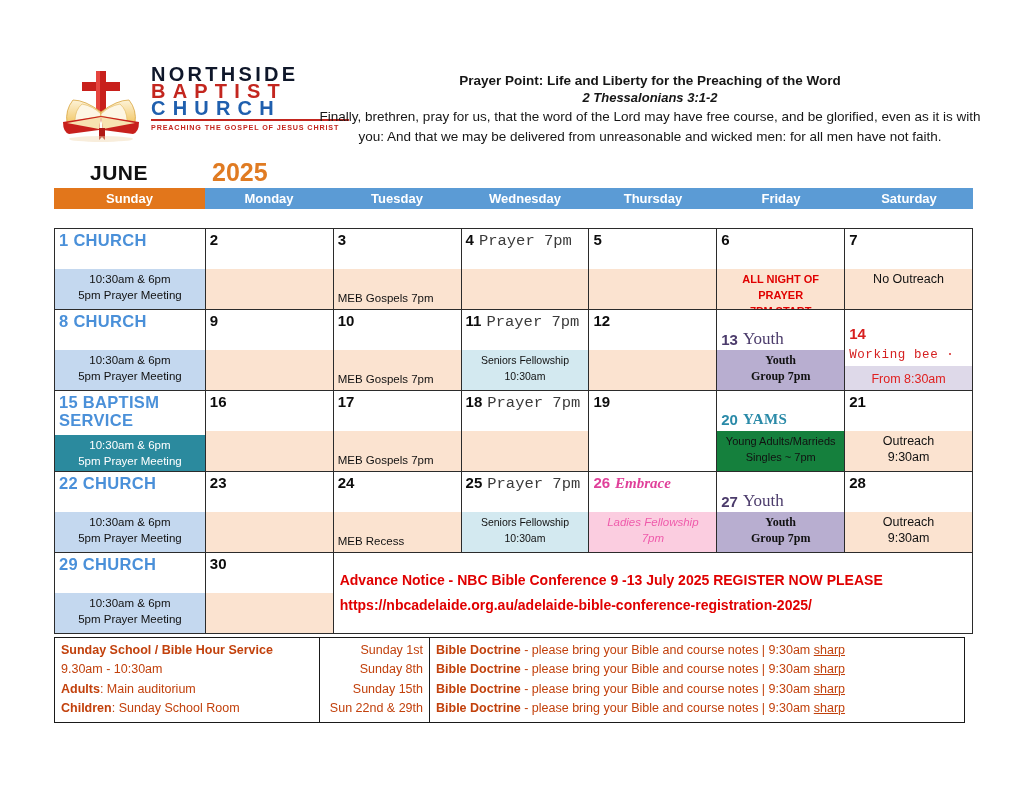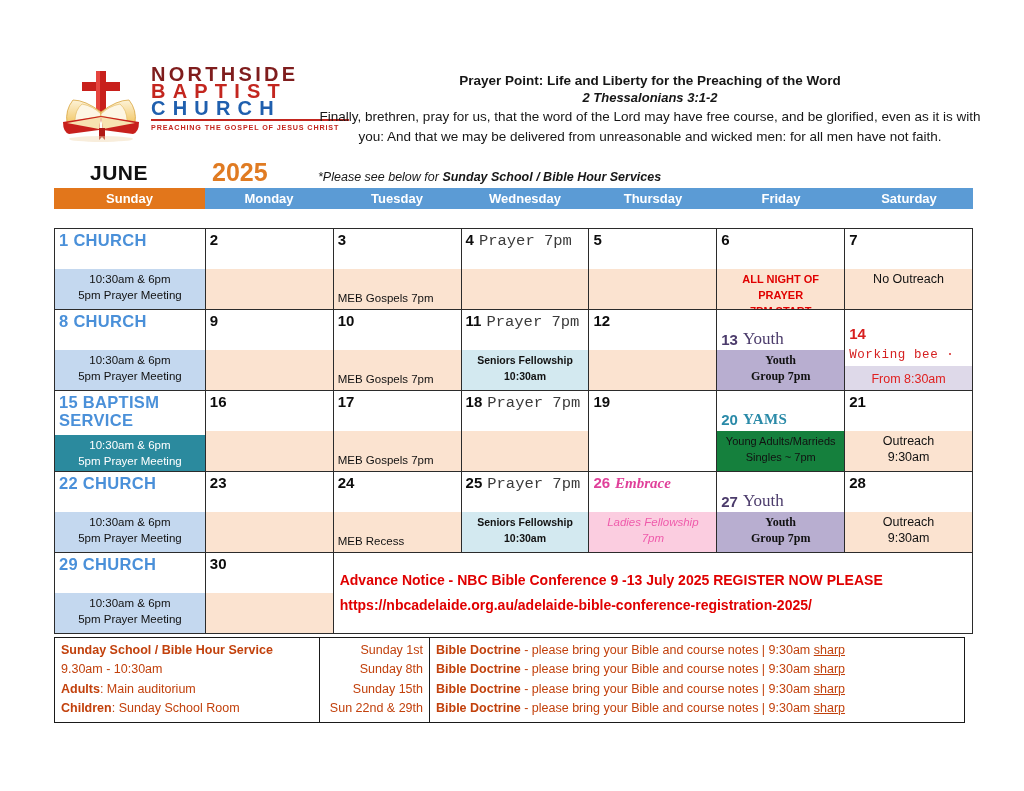--- a/index.html
+++ b/index.html
@@ -15,21 +15,21 @@
   
   #header { position:absolute; left:0; top:0; width:1024px; height:186px; }
 
   #logo-block { position:absolute; left:55px; top:58px; width:240px; height:90px; }
   #logo-mark { position:absolute; left:0; top:2px; width:92px; height:86px; }
   #logo-text { position:absolute; left:96px; top:8px; width:205px; }
   .logo-line {
     font-weight:bold; font-size:20px; letter-spacing:3.3px;
     line-height:17px; text-align:left; white-space:nowrap;
   }
-  .logo-l1 { color:#7f1d1d; }
+  .logo-l1 { color:#0f172a; }
   .logo-l2 { color:#c3261f; letter-spacing:7.2px; }
   .logo-l3 { color:#1f5fae; letter-spacing:7.2px; }
   .logo-rule { width:198px; height:2px; background:#c3261f; margin-top:2px; }
   .logo-tag {
     color:#c3261f; font-size:7.2px; font-weight:bold; letter-spacing:0.85px;
     margin-top:2px; white-space:nowrap;
   }
 
   #month-label {
     position:absolute; left:90px; top:161px;
@@ -109,21 +109,21 @@
   .num-yams  { color:#2a8aa8; }
   .num-embr  { color:#e0409a; }
 
   .inline-head { display:flex; align-items:baseline; gap:5px; flex-wrap:wrap; }
   .stack-head  { display:block; }
 
   
   .note { text-align:center; font-size:11.5px; line-height:16px; color:#111; }
   .note-left { text-align:left; }
   .note-sm { font-size:10.5px; }
-  .note-bold { font-weight:bold; }
+  .note-bold { font-weight:normal; }
   .note-red { color:#e00000; font-weight:bold; font-size:11px; }
   .note-redplain { color:#e02020; font-size:12.5px; }
   .note-pink { color:#ef5bab; font-style:italic; font-size:11.5px; }
   .note-serif { font-family:"Liberation Serif", serif; font-weight:bold; font-size:12px; }
   .note-white { color:#ffffff; }
 
   
   .bg-peach   { background:#fbe3d0; }
   .bg-blue    { background:#c4d8ef; }
   .bg-teal    { background:#2b8a9e; }
@@ -199,23 +199,20 @@
 
   <div id="month-label">JUNE</div>
   <div id="year-label">2025</div>
 
   <div id="prayer-block">
     <div id="prayer-title">Prayer Point: Life and Liberty for the Preaching of the Word</div>
     <div id="prayer-ref">2 Thessalonians 3:1-2</div>
     <div id="prayer-body">Finally, brethren, pray for us, that the word of the Lord may have free course, and be glorified, even as it is with you:  And that we may be delivered from unreasonable and wicked men: for all men have not faith.</div>
   </div>
 
-  <div id="see-below">
-    <span>*Please see below for </span><b>Sunday School / Bible Hour Services</b>
-  </div>
 </div>
 
 <div id="dow-bar">
   <div class="dow sun">Sunday</div>
   <div class="dow wk">Monday</div>
   <div class="dow wk">Tuesday</div>
   <div class="dow wk">Wednesday</div>
   <div class="dow wk">Thursday</div>
   <div class="dow wk">Friday</div>
   <div class="dow wk">Saturday</div>

